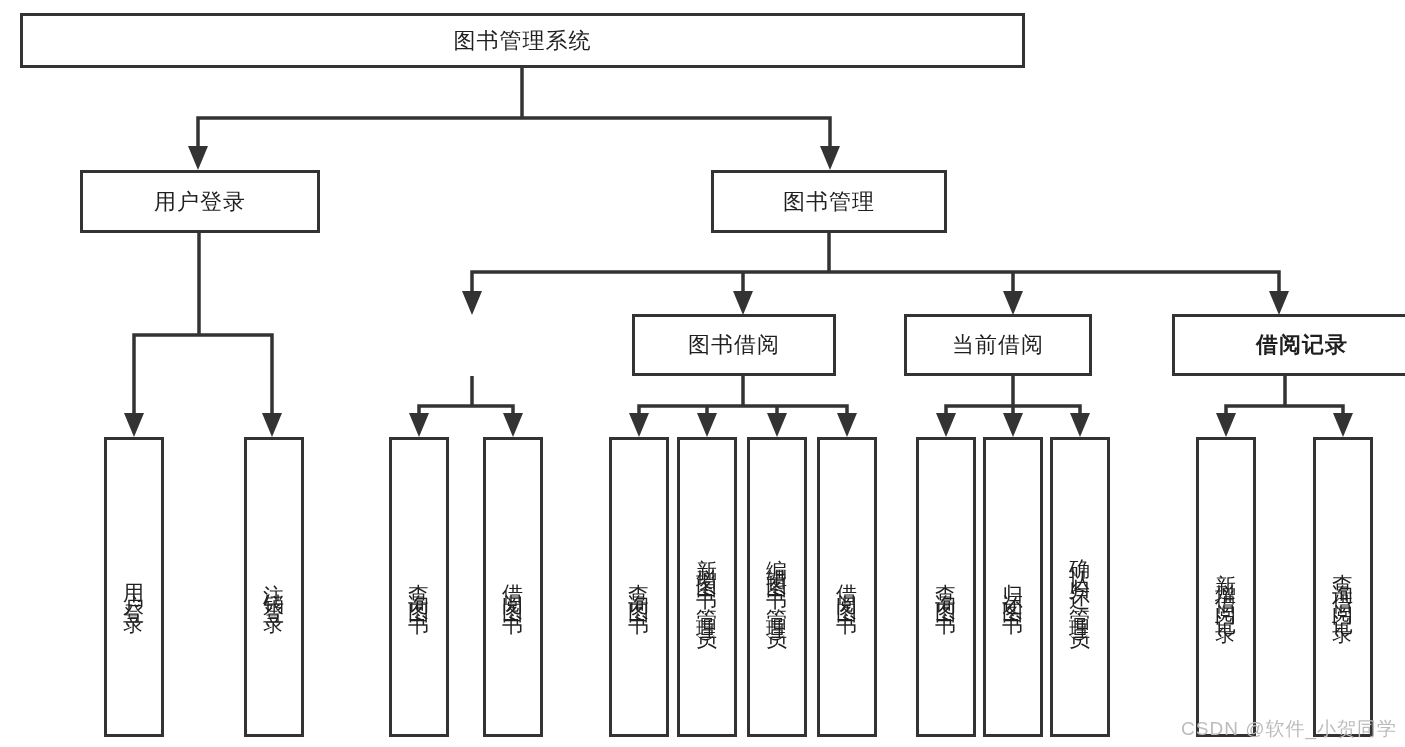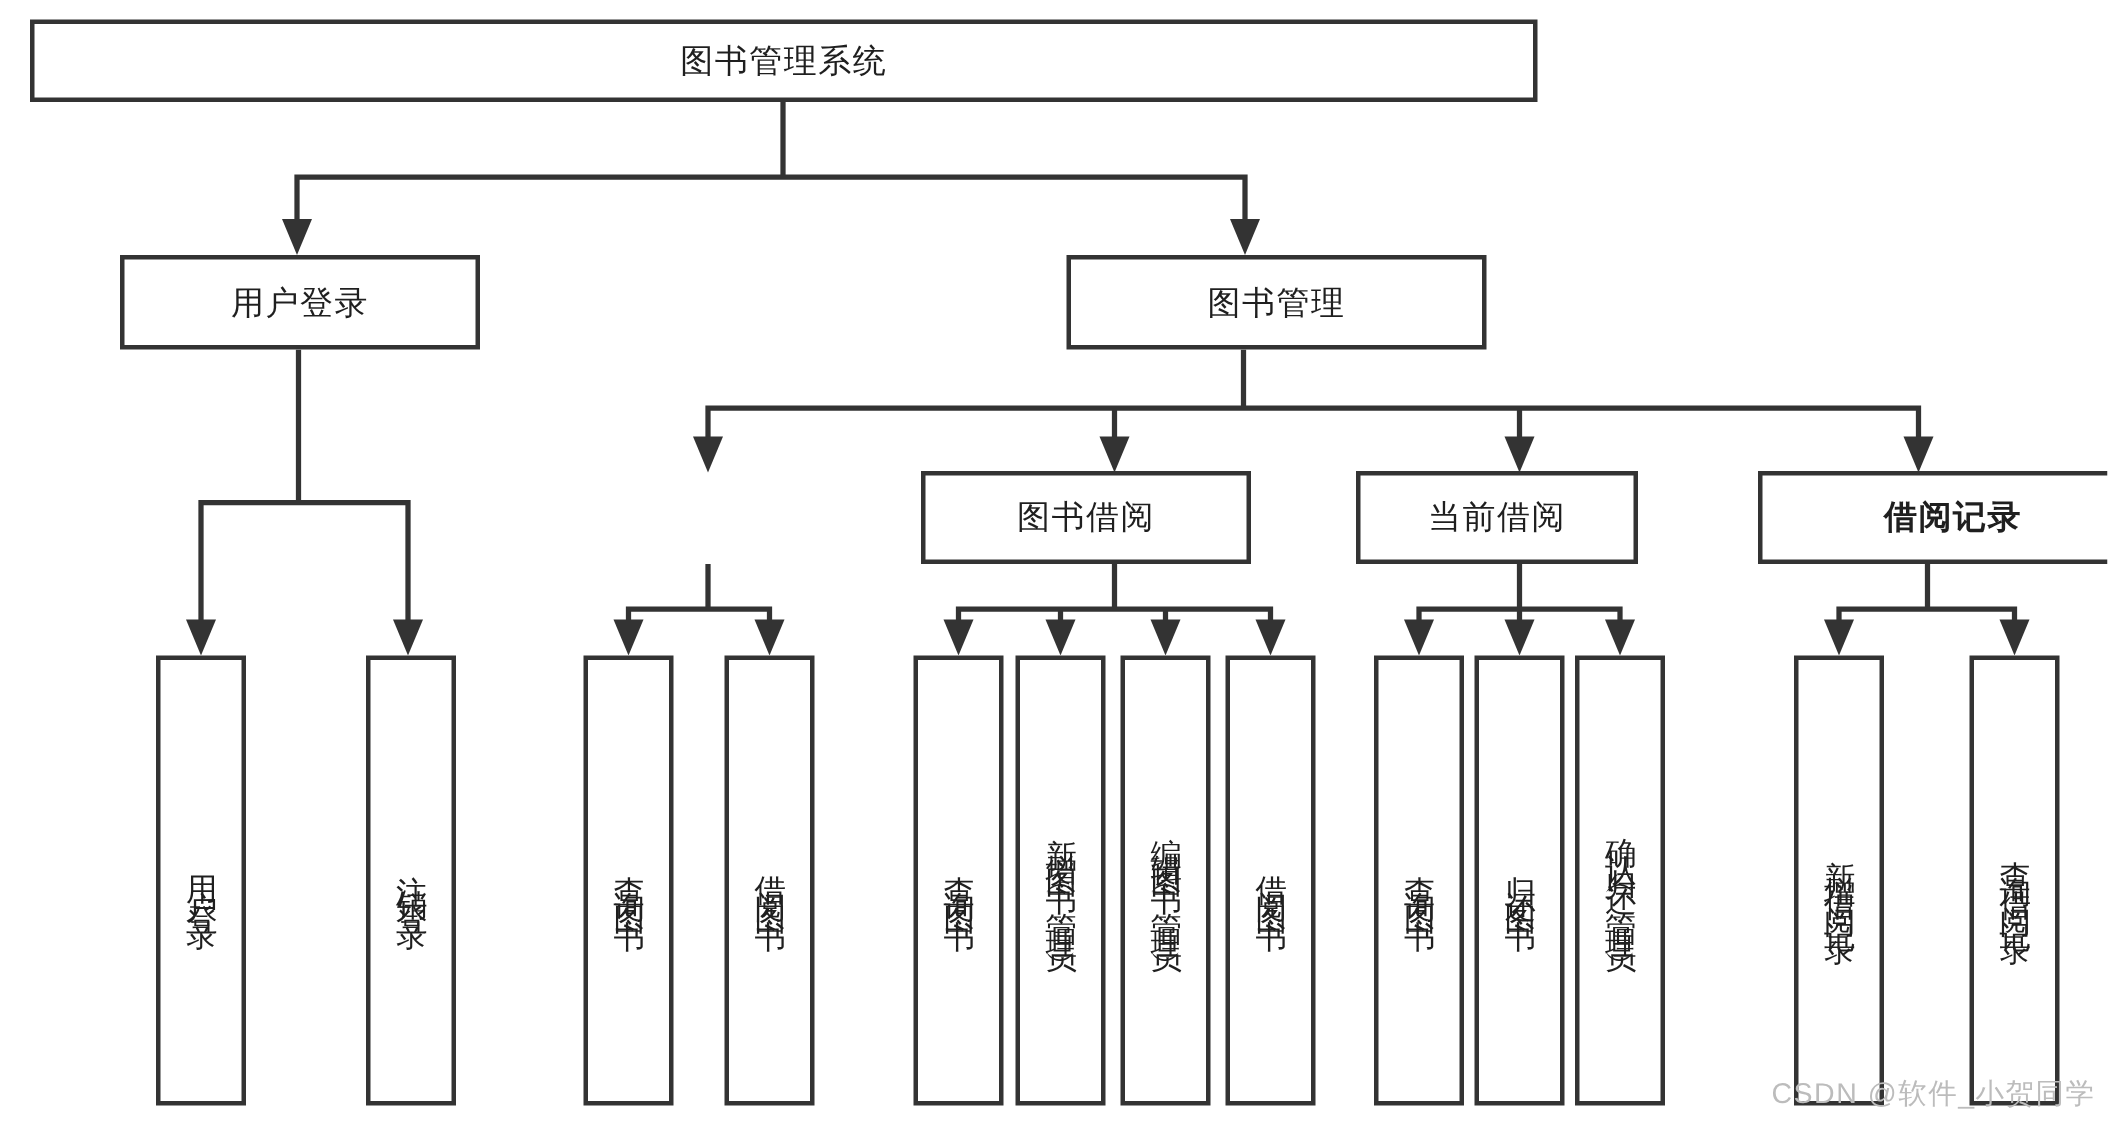--- a/index.html
+++ b/index.html
@@ -35,23 +35,23 @@
     text-align: center;
   }
   .box.h {
     font-size: 22px;
     letter-spacing: 1px;
   }
   .box.root   { left: 20px;  top: 13px;  width: 1005px; height: 55px; }
   .box.lvl2   { top: 170px; height: 63px; }
   .box.lvl3   { top: 314px; height: 62px; }
   .b-user     { left: 80px;   width: 240px; }
-  .b-mgmt     { left: 711px;  width: 280px; }
+  .b-mgmt     { left: 711px;  width: 236px; }
   .b-new      { left: 363px;  width: 218px; }
-  .b-borrow   { left: 614px;  width: 220px; }
+  .b-borrow   { left: 632px;  width: 204px; }
   .b-current  { left: 904px;  width: 188px; }
   .b-record   { left: 1172px; width: 260px; font-weight: bold; }
   .box.v {
     top: 437px;
     width: 60px;
     height: 300px;
     font-size: 21px;
   }
   .box.v span {
     writing-mode: vertical-rl;

